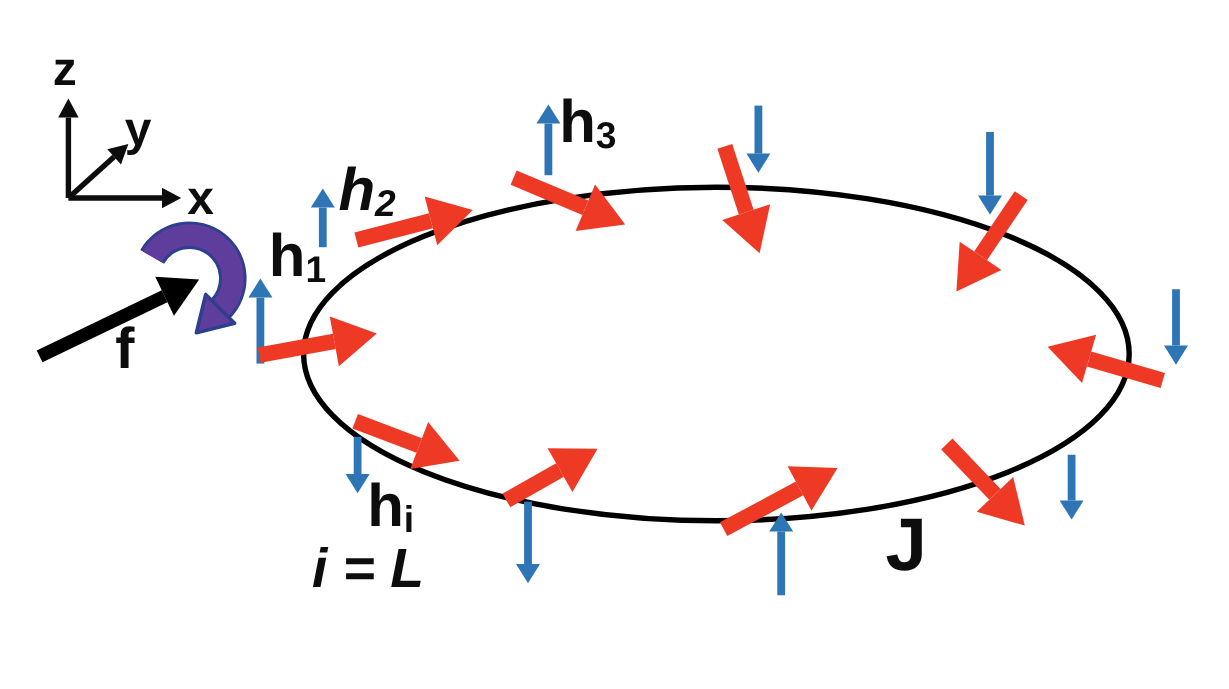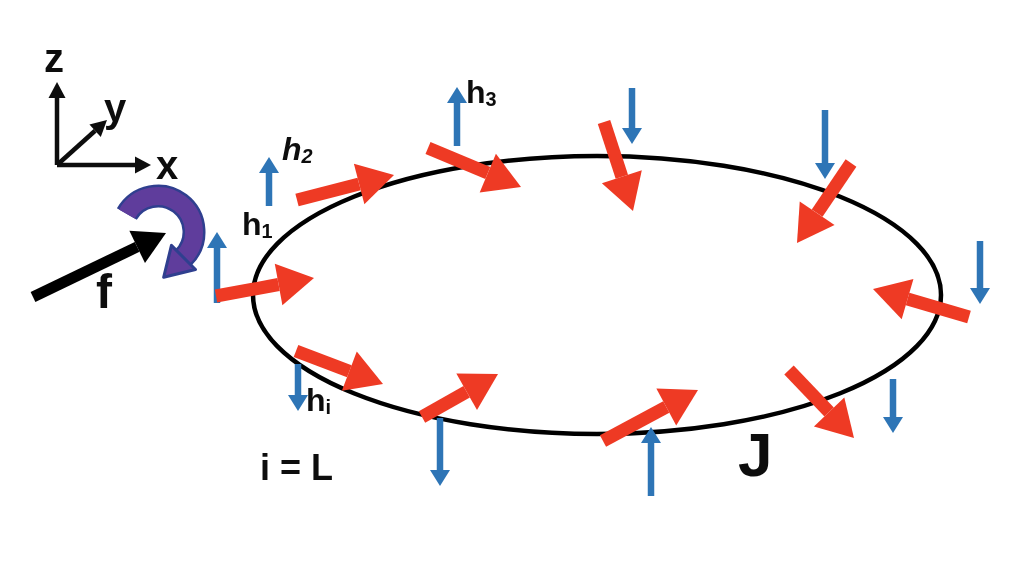--- a/index.html
+++ b/index.html
@@ -2,22 +2,22 @@
 <html><head>
 <meta charset="utf-8">
 <style>
   html,body{margin:0;padding:0;background:#ffffff;}
   .canvas{position:relative;width:1024px;height:574px;overflow:hidden;
           font-family:"Liberation Sans",sans-serif;background:#ffffff;}
   svg{position:absolute;left:0;top:0;}
   .lbl{position:absolute;line-height:1;color:#0d0d0d;font-weight:bold;white-space:nowrap;}
   .lbl sub{font-size:62%;vertical-align:baseline;position:relative;top:0.16em;line-height:0;}
   .fs40{font-size:40px;}
-  .fs42{font-size:32px;}
-  .fs46{font-size:36px;}
+  .fs42{font-size:50px;}
+  .fs46{font-size:46px;font-style:italic;}
   .fs48{font-size:48px;}
   .fs62{font-size:62px;}
 </style>
 </head>
 <body>
 
 <div class="canvas">
 
   <svg id="diagram" width="1024" height="574" viewBox="0 0 1024 574">
     <ellipse id="ring" fill="none" cx="597" cy="295" rx="344" ry="139" stroke="#000000" stroke-width="4.5"></ellipse>
@@ -131,21 +131,21 @@
         <polygon points="163.65685424949243,277.25483399593907 195.47665940288707,269.476659402887 171.43502884254443,245.4350288425444" fill="#5f3d9c" stroke="#2f3f8f" stroke-width="3" stroke-linejoin="round"></polygon>
       </g>
   </svg>
 
   <div class="lbl fs40" style="left:44px;top:38px;"><span>z</span></div>
   <div class="lbl fs40" style="left:104px;top:88px;"><span>y</span></div>
   <div class="lbl fs40" style="left:156px;top:145px;"><span>x</span></div>
 
   <div class="lbl fs48" style="left:96px;top:268px;"><span>f</span></div>
 
-  <div class="lbl fs42" style="left:224px;top:208px;margin-left:18px;"><span>h</span><sub>1</sub></div>
+  <div class="lbl fs42" style="left:224px;top:188px;"><span>h</span><sub>1</sub></div>
   <div class="lbl fs42" style="left:282px;top:133px;font-style:italic;"><span>h</span><sub>2</sub></div>
   <div class="lbl fs42" style="left:466px;top:76px;"><span>h</span><sub>3</sub></div>
-  <div class="lbl fs42" style="left:306px;top:384px;"><span>h</span><sub>i</sub></div>
+  <div class="lbl fs42" style="left:306px;top:396px;"><span>h</span><sub>i</sub></div>
 
   <div class="lbl fs46" style="left:260px;top:450px;"><span>i = L</span></div>
   <div class="lbl fs62" style="left:738px;top:424px;"><span>J</span></div>
 
 </div>
 
 </body></html>

